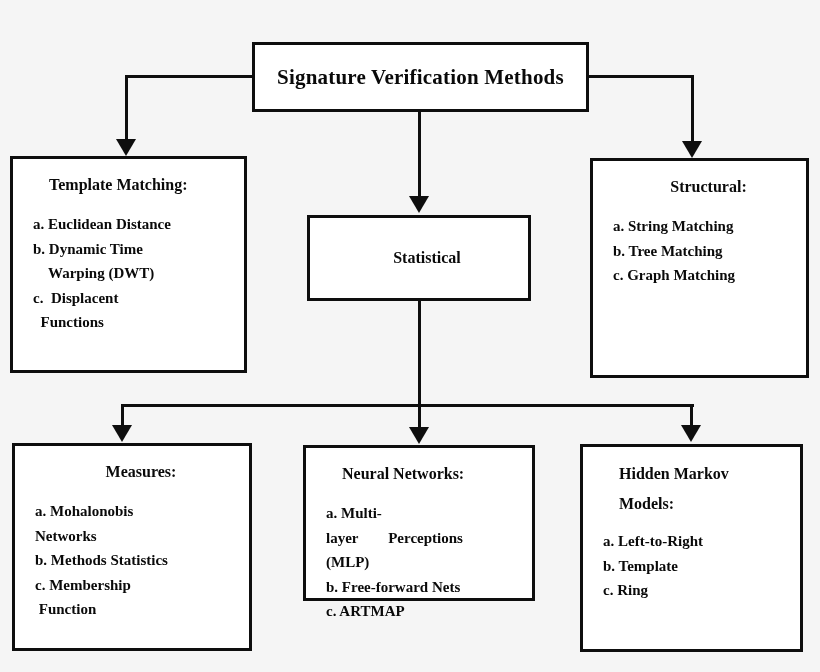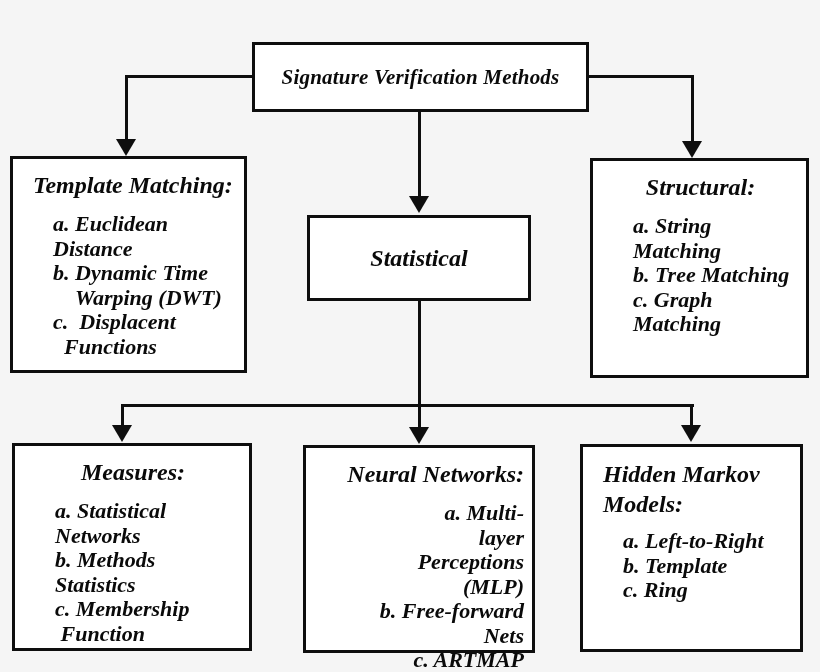--- a/index.html
+++ b/index.html
@@ -14,40 +14,39 @@
     background: #f5f5f5;
     overflow: hidden;
   }
   .node {
     position: absolute;
     background: #ffffff;
     border: 3px solid #0e0e0e;
     box-sizing: border-box;
     font-weight: bold;
     color: #0a0a0a;
-    font-style: italic;
   }
   .node.centered-flex {
     display: flex;
     align-items: center;
     justify-content: center;
   }
   .title { font-size: 21px; letter-spacing: 0.2px; }
   .heading {
-    font-size: 24px;
+    font-size: 16px;
     line-height: 28px;
     margin-bottom: 13px;
+    margin-left: 16px;
   }
   .heading.center { text-align: center; }
   .hmm-heading { line-height: 30px; margin-bottom: 10px; }
   .item {
-    font-size: 22px;
+    font-size: 15px;
     line-height: 24.5px;
     white-space: pre-wrap;
-    margin-left: 20px;
   }
   .hline, .vline { position: absolute; background: #0e0e0e; }
   .hline { height: 3px; }
   .vline { width: 3px; }
   .arrow-down {
     position: absolute;
     width: 0; height: 0;
     border-left: 10px solid transparent;
     border-right: 10px solid transparent;
     border-top: 17px solid #0e0e0e;
@@ -101,28 +100,28 @@
 
   <div class="node pad-box" style="left:590px; top:158px; width:219px; height:220px;">
     <div class="heading center" style="padding-right:10px;">Structural:</div>
     <div class="item">a. String Matching</div>
     <div class="item">b. Tree Matching</div>
     <div class="item">c. Graph Matching</div>
   </div>
 
   <div class="node pad-box" style="left:12px; top:443px; width:240px; height:208px;">
     <div class="heading center" style="padding-right:10px;">Measures:</div>
-    <div class="item">a. Statistical</div>
+    <div class="item">a. Mohalonobis</div>
     <div class="item">Networks</div>
     <div class="item">b. Methods Statistics</div>
     <div class="item">c. Membership</div>
     <div class="item"> Function</div>
   </div>
 
-  <div class="node pad-box" style="left:303px; top:445px; width:232px; height:208px;text-align:right;">
+  <div class="node pad-box" style="left:303px; top:445px; width:232px; height:156px;">
     <div class="heading">Neural Networks:</div>
     <div class="item">a. Multi-</div>
     <div class="item">layer        Perceptions</div>
     <div class="item">(MLP)</div>
     <div class="item">b. Free-forward Nets</div>
     <div class="item">c. ARTMAP</div>
   </div>
 
   <div class="node pad-box" style="left:580px; top:444px; width:223px; height:208px;">
     <div class="heading hmm-heading">

